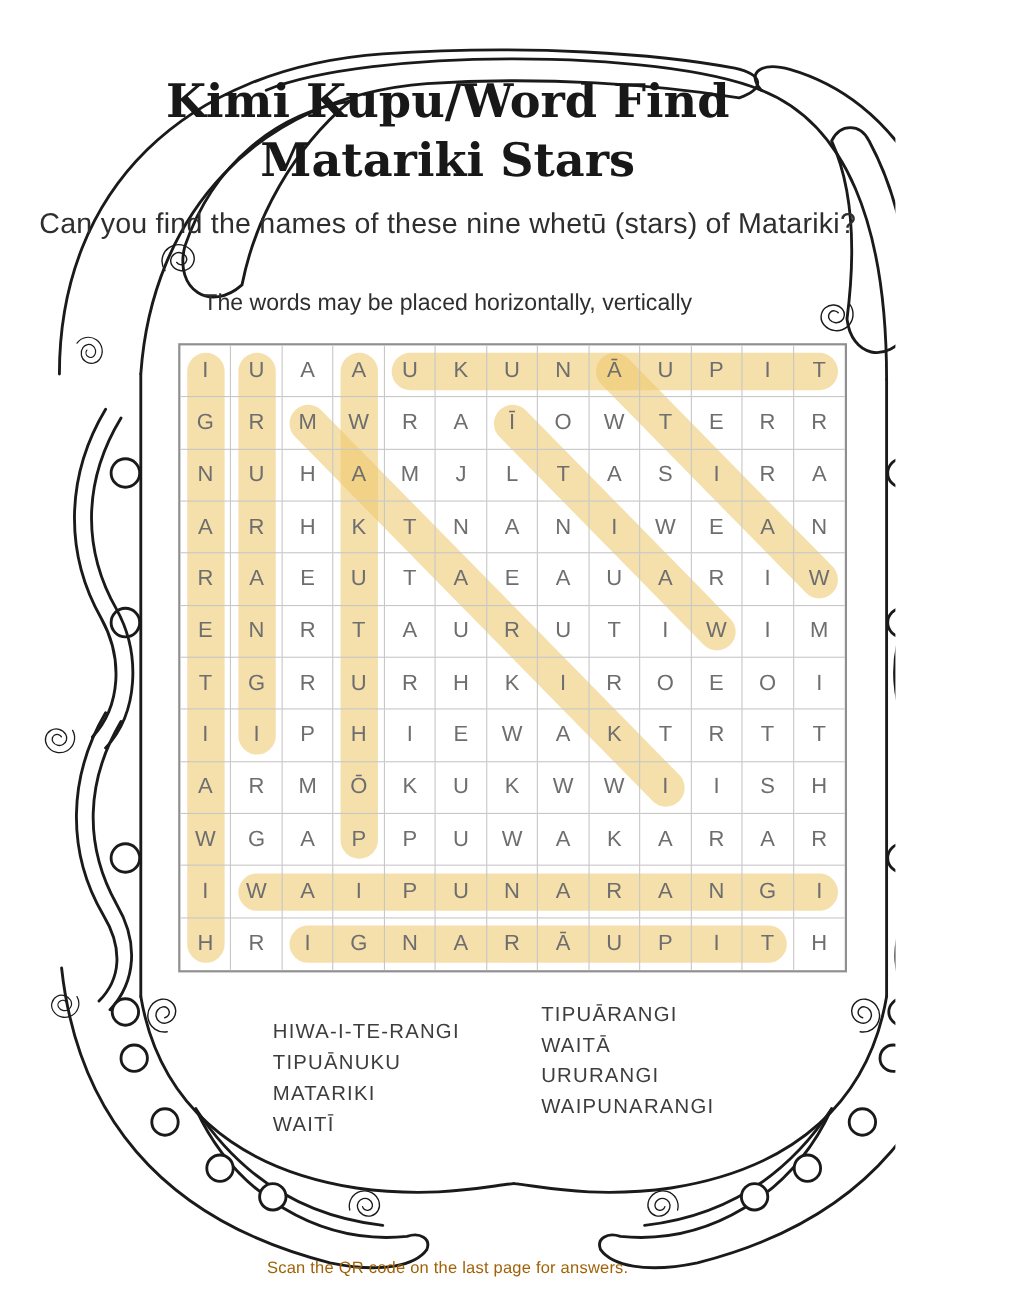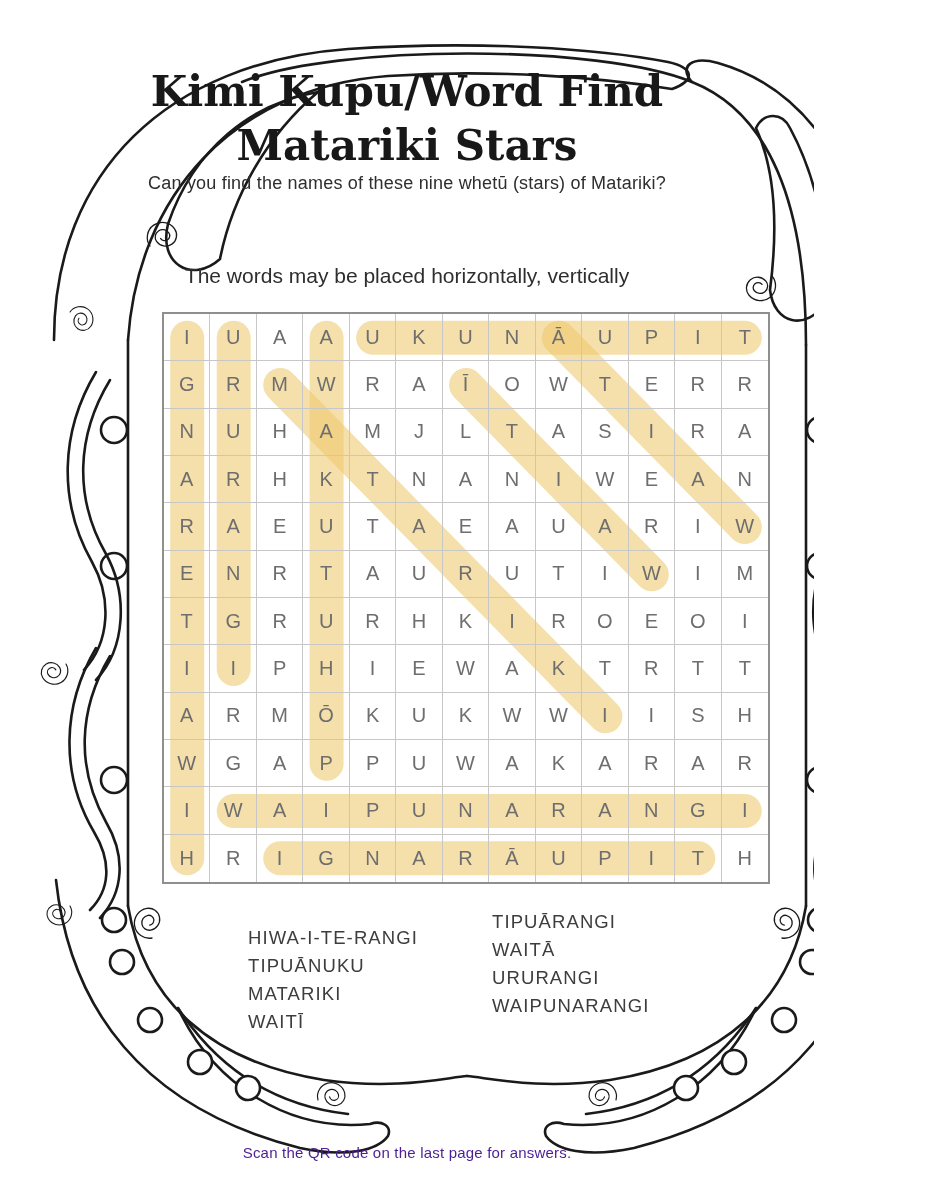--- a/index.html
+++ b/index.html
@@ -8,24 +8,24 @@
     font-family:"Liberation Sans",sans-serif;color:#2b2b2b;
   }
   .border-art{position:absolute;left:0;top:0;z-index:0;}
   .abs{position:absolute;left:0;right:0;text-align:center;z-index:2;}
   .title{
     font-family:"DejaVu Serif",serif;font-weight:700;color:#181818;
     font-size:42px;letter-spacing:0px;line-height:1.05;
   }
   .title1{top:70px;}
   .title2{top:124px;}
-  .subtitle{top:173px;font-size:18px;color:#2e2e2e;letter-spacing:0.2px;}
+  .subtitle{top:188px;font-size:26px;color:#2e2e2e;letter-spacing:0.2px;}
   .instr1{top:236px;font-size:21px;color:#2e2e2e;margin-top:28px;}
   .instr2{top:268px;font-size:21px;color:#2e2e2e;}
-  .footer{top:1144px;font-size:15px;color:#4c1d95;letter-spacing:0.2px;}
+  .footer{top:1144px;font-size:15px;color:#a16207;letter-spacing:0.2px;}
 
   .grid-wrap{
     position:absolute;left:162px;top:312px;width:608px;height:572px;
     border:2px solid #8f8f8f;background:#fff;z-index:2;box-sizing:border-box;
   }
   .hl-layer{position:absolute;left:0;top:0;width:100%;height:100%;z-index:1;}
   .cells{
     position:absolute;left:0;top:0;width:100%;height:100%;z-index:2;
     display:grid;grid-template-columns:repeat(13,1fr);grid-template-rows:repeat(12,1fr);
   }

